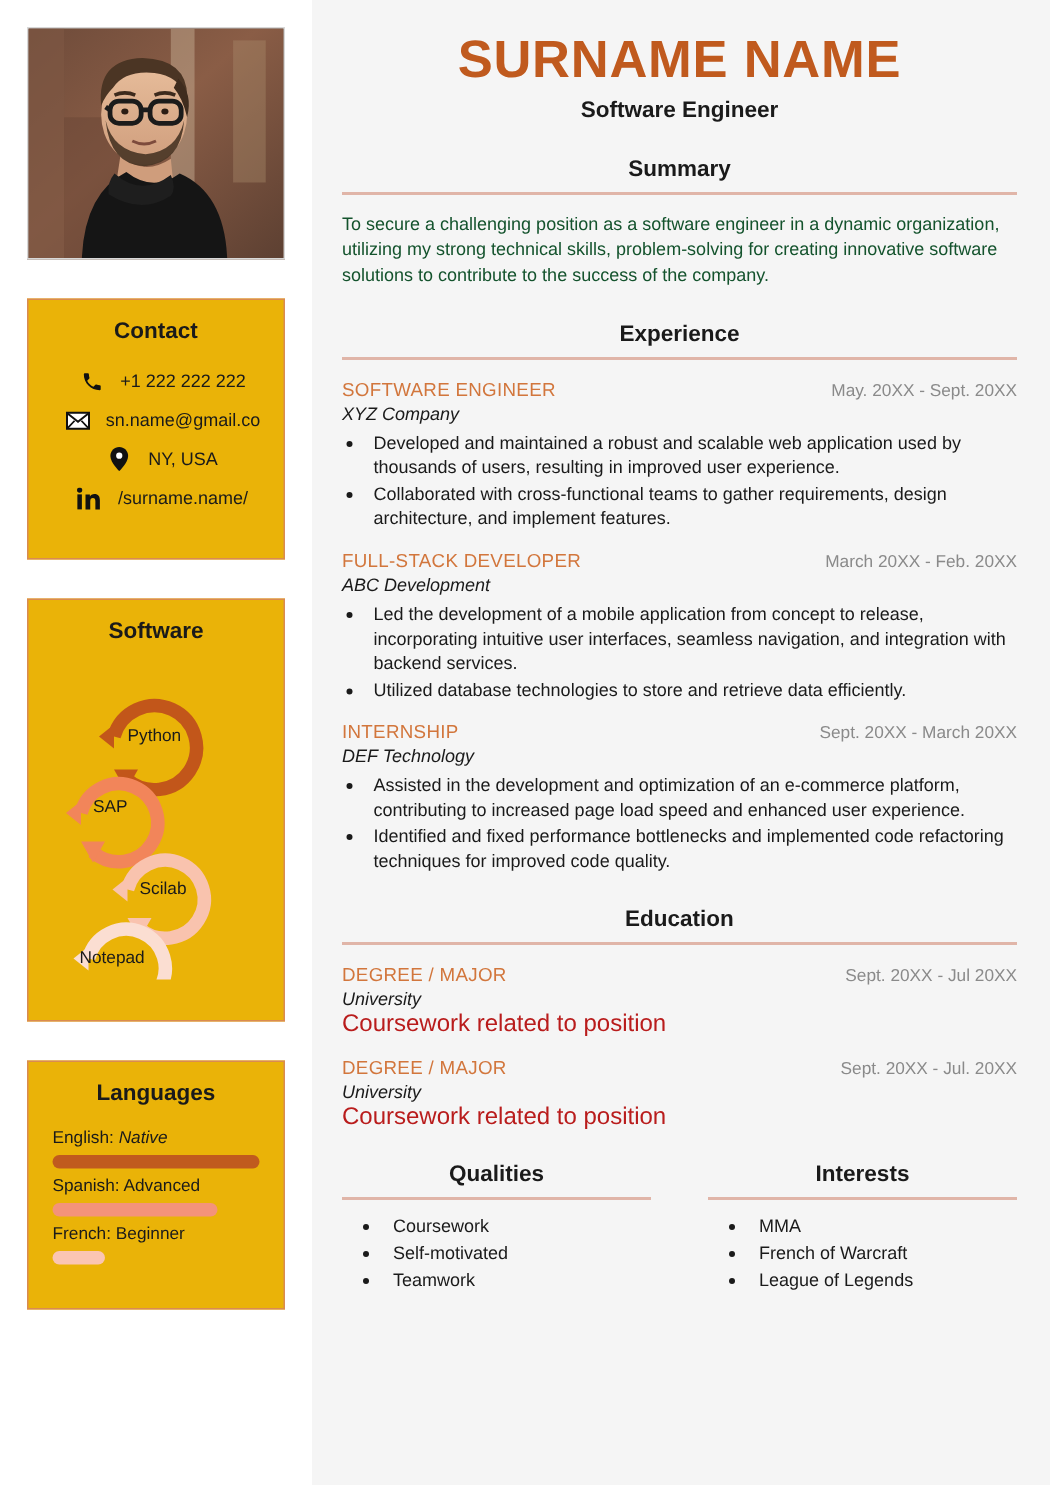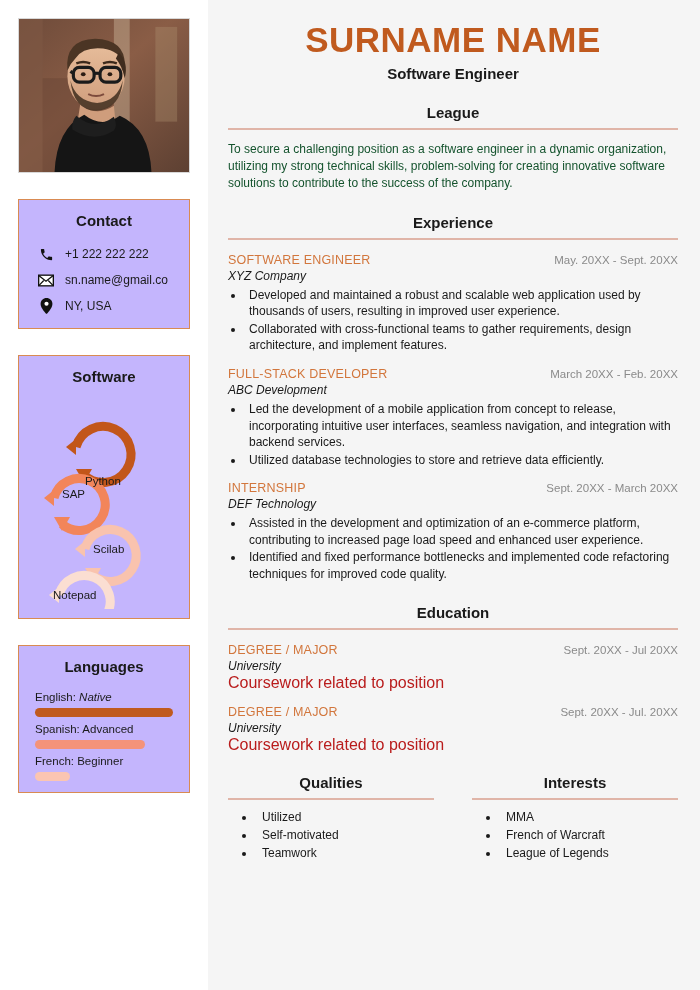--- a/index.html
+++ b/index.html
@@ -28,37 +28,38 @@
     border: 1px solid #d8d8d8;
     overflow: hidden;
     position: relative;
     background: #6b4a38;
   }
   .photo svg { display:block; width: 100%; height: 100%; }
 
   .card {
     margin-top: 26px;
     border: 1px solid #d98b52;
-    background: #c4b5fd;
-    padding: 12px 10px 9px 10px;
+    background: #eab308;
+    padding: 12px 10px 27px 10px;
   }
   .card-title {
     text-align: center;
     font-size: 15px;
     font-weight: bold;
     color: #1a1a1a;
     margin-bottom: 12px;
   }
 
   
   .contact-row {
     display: flex;
     align-items: center;
     gap: 10px;
     padding: 5px 0 5px 8px;
+    justify-content: center;
   }
   .contact-icon {
     width: 18px; height: 16px;
     display: flex; align-items: center; justify-content: center;
     flex: 0 0 18px;
   }
   .contact-icon svg { display:block; }
   .contact-text { font-size: 12px; color: #1a1a1a; }
 
   
@@ -252,20 +253,30 @@
       <div class="contact-row">
         <span class="contact-icon">
           <svg width="13" height="16" viewBox="0 0 16 20" fill="#111">
             <path d="M8 0C3.9 0 .6 3.3.6 7.4c0 5.5 7.4 12.6 7.4 12.6s7.4-7.1 7.4-12.6C15.4 3.3 12.1 0 8 0z"></path>
             <circle cx="8" cy="7.2" r="2.6" fill="#fff"></circle>
           </svg>
         </span>
         <span class="contact-text">NY, USA</span>
       </div>
 
+      <div class="contact-row">
+        <span class="contact-icon">
+          <svg width="17" height="15" viewBox="0 0 20 18" fill="#111">
+            <rect x="0.5" y="5.5" width="3.6" height="12"></rect>
+            <circle cx="2.3" cy="2" r="2.1"></circle>
+            <path d="M7 5.5h3.5v1.7c.6-1.1 1.9-2 3.7-2 3 0 4.3 1.8 4.3 5.1v7.2h-3.6v-6.6c0-1.7-.6-2.6-2-2.6-1.3 0-2.1.9-2.1 2.6v6.6H7z"></path>
+          </svg>
+        </span>
+        <span class="contact-text">/surname.name/</span>
+      </div>
     </div>
 
     <div class="card">
       <div class="card-title">Software</div>
       <div class="wheel">
         <svg width="150" height="212" viewBox="0 0 150 212">
 
           <g>
             <path d="M47 50 a28 28 0 1 1 8 28" fill="none" stroke="#c2561a" stroke-width="9"></path>
             <polygon points="47,42 47,58 37,50" fill="#c2561a"></polygon>
@@ -282,21 +293,21 @@
             <path d="M56 152 a26 26 0 1 1 8 26" fill="none" stroke="#f9c3ae" stroke-width="9"></path>
             <polygon points="56,144 56,160 46,152" fill="#f9c3ae"></polygon>
             <polygon points="56,171 72,171 64,185" fill="#f9c3ae"></polygon>
           </g>
 
           <g>
             <path d="M30 198 a26 26 0 1 1 8 26" fill="none" stroke="#fbded2" stroke-width="9"></path>
             <polygon points="30,190 30,206 20,198" fill="#fbded2"></polygon>
           </g>
         </svg>
-        <span class="wheel-label" style="left:56px; top:44px;margin-top:34px;">Python</span>
+        <span class="wheel-label" style="left:56px; top:44px;">Python</span>
         <span class="wheel-label" style="left:33px; top:91px;">SAP</span>
         <span class="wheel-label" style="left:64px; top:146px;">Scilab</span>
         <span class="wheel-label" style="left:24px; top:192px;">Notepad</span>
       </div>
     </div>
 
     <div class="card">
       <div class="card-title">Languages</div>
 
       <div class="lang-item">
@@ -326,21 +337,21 @@
         </div>
       </div>
     </div>
   </div>
 
   <div class="main">
 
     <div class="name">SURNAME NAME</div>
     <div class="role">Software Engineer</div>
 
-    <div class="section-title">League</div>
+    <div class="section-title">Summary</div>
     <div class="rule"></div>
     <div class="summary-text">To secure a challenging position as a software engineer in a dynamic organization, utilizing my strong technical skills, problem-solving for creating innovative software solutions to contribute to the success of the company.</div>
 
     <div class="section-title">Experience</div>
     <div class="rule"></div>
 
     <div class="entry">
       <div class="entry-head">
         <span class="entry-title">SOFTWARE ENGINEER</span>
         <span class="entry-date">May. 20XX - Sept. 20XX</span>
@@ -395,21 +406,21 @@
       </div>
       <div class="entry-org">University</div>
       <div class="entry-sub">Coursework related to position</div>
     </div>
 
     <div class="two-col">
       <div class="col">
         <div class="section-title">Qualities</div>
         <div class="rule"></div>
         <ul class="simple">
-          <li>Utilized</li>
+          <li>Coursework</li>
           <li>Self-motivated</li>
           <li>Teamwork</li>
         </ul>
       </div>
       <div class="col">
         <div class="section-title">Interests</div>
         <div class="rule"></div>
         <ul class="simple">
           <li>MMA</li>
           <li>French of Warcraft</li>

